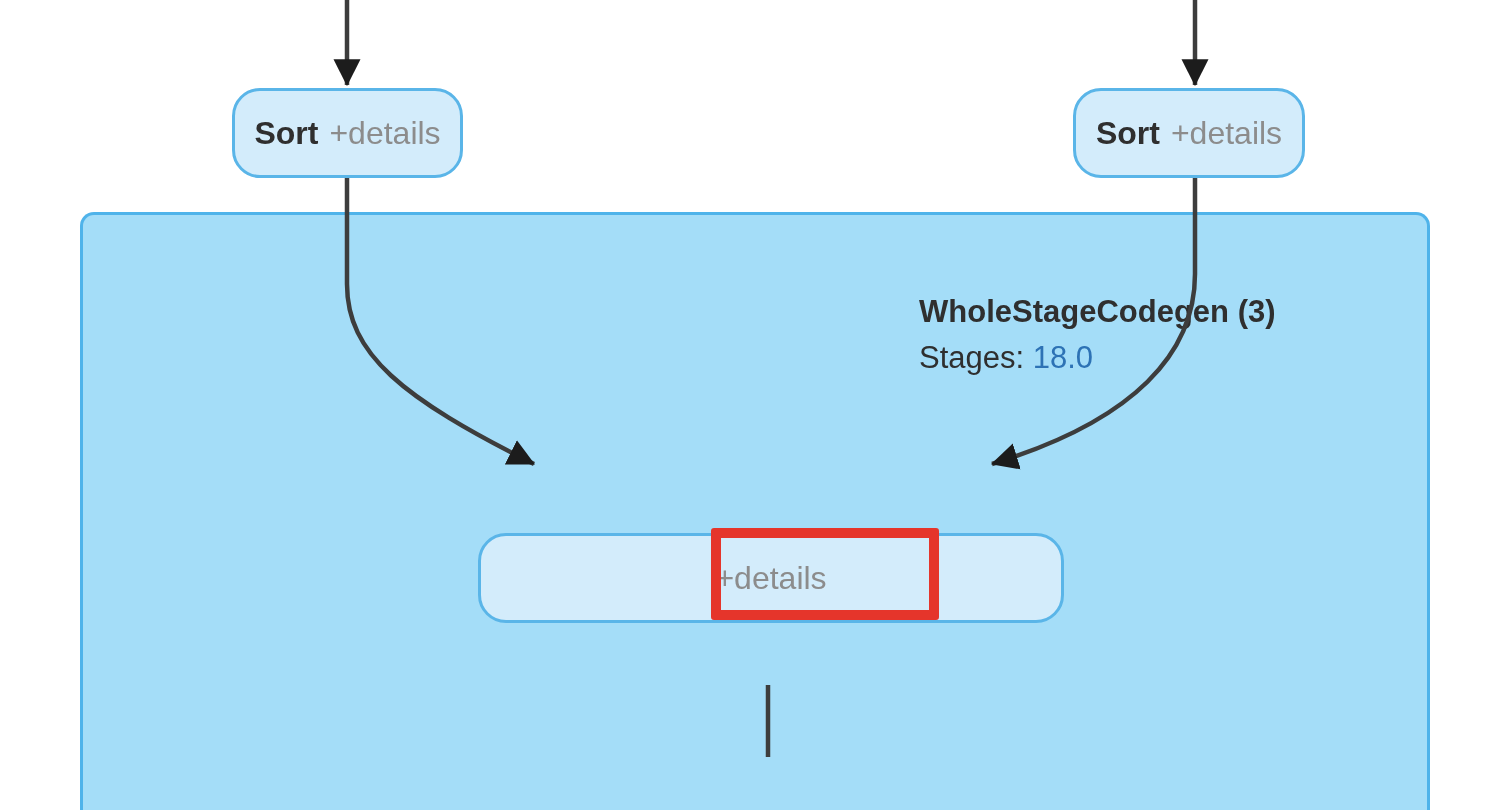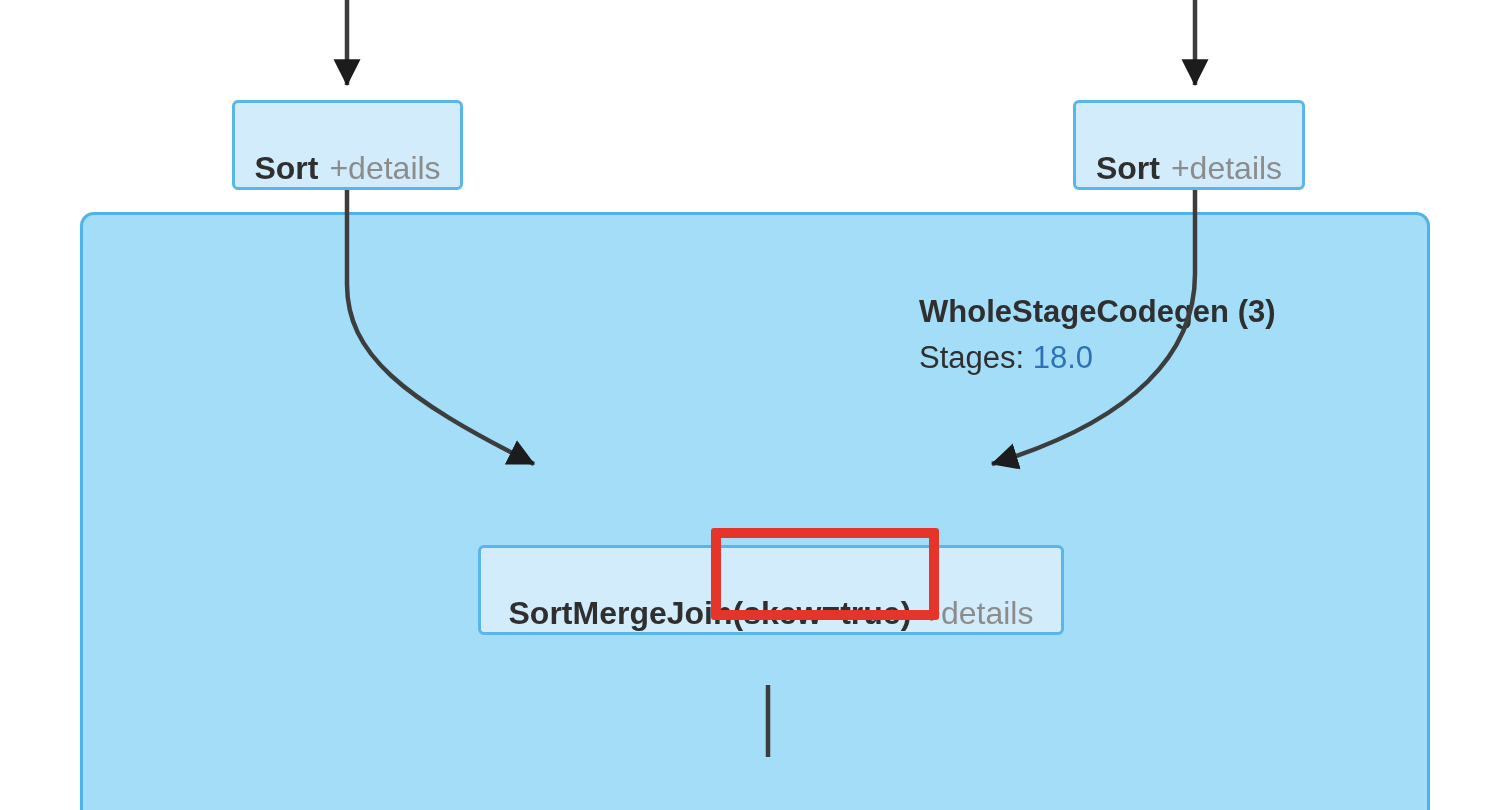--- a/index.html
+++ b/index.html
@@ -28,27 +28,26 @@
   .stages-line .link{color:var(--link,#2d72b5);text-align:right;}
 
   
   svg.edges{position:absolute;left:0;top:0;}
   .edge{fill:none;stroke:var(--edge,#3d3d3d);stroke-width:4.5px;}
   .arrowhead{fill:var(--arrowhead,#1c1c1c);}
 
   
   .node{
     position:absolute;box-sizing:border-box;
-    display:flex;align-items:flex-end;justify-content:center;
+    display:flex;align-items:center;justify-content:center;
     gap:11px;white-space:nowrap;
     background:var(--node-fill,#d3ecfb);
     border:3px solid var(--node-border,#5ab5e8);
-    border-radius:6px;
+    border-radius:28px;
     font-size:32px;
-    margin-top:12px;
   }
   .node .node-title{font-weight:bold;color:var(--text,#2f2f2f);}
   .node .node-details{color:var(--muted,#8c8c8c);}
   #sort-left {left:232px;top:88px;width:231px;height:90px;}
   #sort-right{left:1073px;top:88px;width:232px;height:90px;}
   #smj       {left:478px;top:533px;width:586px;height:90px;}
 
   
   .red-box{
     position:absolute;left:711px;top:528px;width:228px;height:92px;
@@ -89,17 +88,16 @@
   <span class="node-title">Sort</span>
   <span class="node-details">+details</span>
 </div>
 
 <div class="node" id="sort-right">
   <span class="node-title">Sort</span>
   <span class="node-details">+details</span>
 </div>
 
 <div class="node" id="smj">
-  <span class="node-title">SortMergeJoin(skew=true)</span>
   <span class="node-details">+details</span>
 </div>
 
 <div class="red-box"></div>
 
 </body></html>

